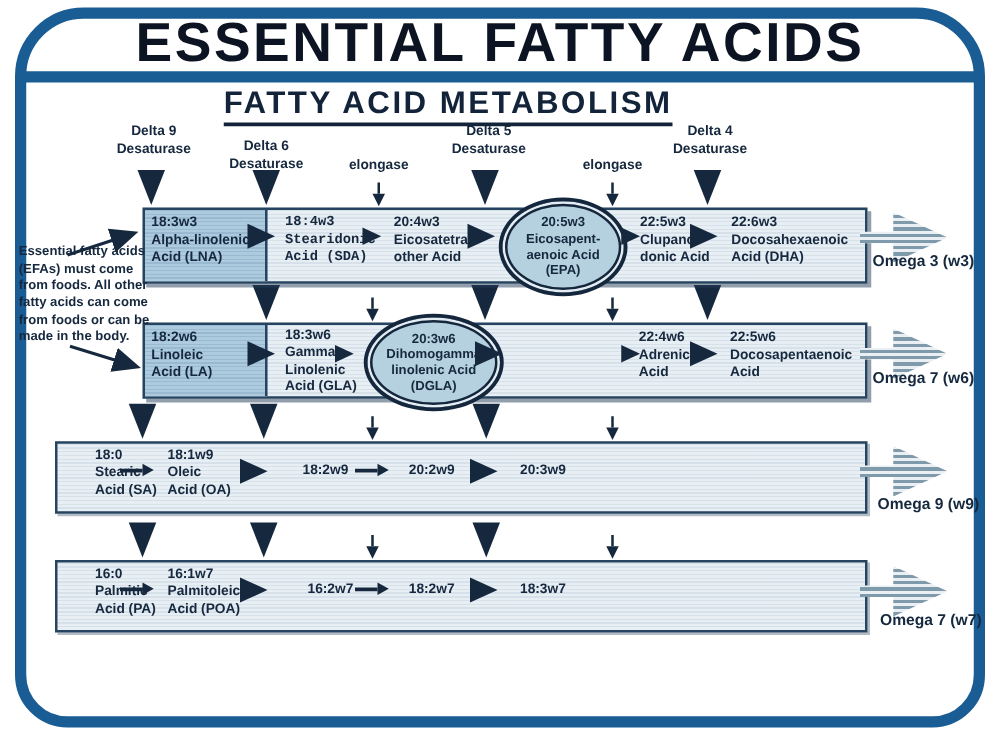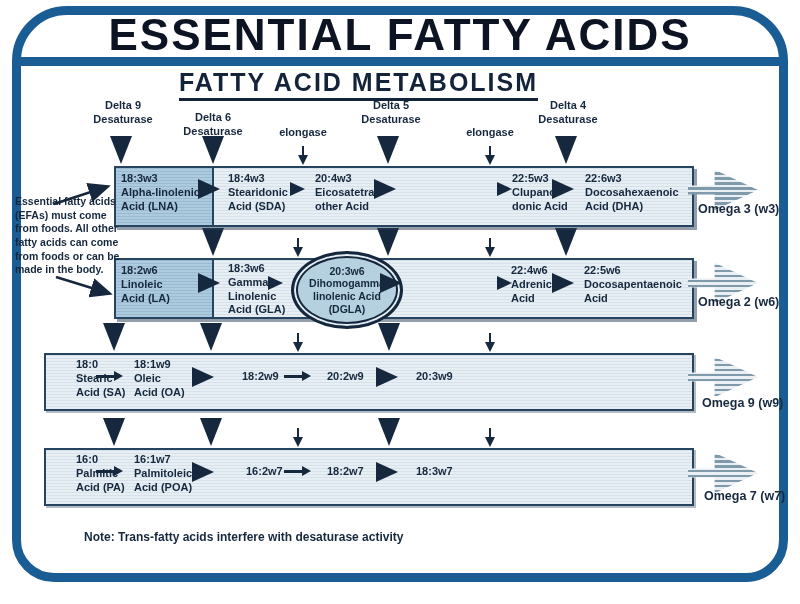--- a/index.html
+++ b/index.html
@@ -96,26 +96,30 @@
   <div class="sar" style="left:292px;top:428px;"></div>
   <div class="cone" style="left:378px;top:418px;"></div>
   <div class="sar" style="left:484px;top:428px;"></div>
 
   <div class="row" style="left:114px;top:166px;width:576px;height:57px;">
     <div class="shade"></div>
   </div>
   <div class="cell" style="left:121px;top:172px;">18:3w3
 Alpha-linolenic
 Acid (LNA)</div>
-  <div class="cell" style="left:228px;top:172px;">18:4w3
+  <div class="cell" style="left:228px;top:172px;font-family:Liberation Mono, monospace;">18:4w3
 Stearidonic
 Acid (SDA)</div>
   <div class="cell" style="left:315px;top:172px;">20:4w3
 Eicosatetra
 other Acid</div>
+  <div class="oval" style="left:399px;top:158px;width:97px;height:73px;">20:5w3
+Eicosapent-
+aenoic Acid
+(EPA)</div>
   <div class="cell" style="left:512px;top:172px;">22:5w3
 Clupano-
 donic Acid</div>
   <div class="cell" style="left:585px;top:172px;">22:6w3
 Docosahexaenoic
 Acid (DHA)</div>
   <div class="trib" style="left:198px;top:179px;"></div>
   <div class="trim" style="left:290px;top:182px;"></div>
   <div class="trib" style="left:374px;top:179px;"></div>
   <div class="trim" style="left:497px;top:182px;"></div>
@@ -142,21 +146,21 @@
 Acid</div>
   <div class="cell" style="left:584px;top:264px;">22:5w6
 Docosapentaenoic
 Acid</div>
   <div class="trib" style="left:198px;top:273px;"></div>
   <div class="trim" style="left:268px;top:276px;"></div>
   <div class="trib" style="left:380px;top:273px;"></div>
   <div class="trim" style="left:497px;top:276px;"></div>
   <div class="trib" style="left:552px;top:273px;"></div>
   <div class="xarr" style="top:260px;"></div>
-  <div class="olabel" style="left:698px;top:295px;">Omega 2 (w6)</div>
+  <div class="olabel" style="left:698px;top:295px;">Omega 7 (w6)</div>
 
   <div class="row" style="left:44px;top:353px;width:646px;height:54px;box-shadow:2px 2px 0 rgba(38,62,88,0.35);"></div>
   <div class="cell" style="left:76px;top:358px;">18:0
 Stearic
 Acid (SA)</div>
   <div class="cell" style="left:134px;top:358px;">18:1w9
 Oleic
 Acid (OA)</div>
   <div class="cell" style="left:242px;top:370px;">18:2w9</div>
   <div class="cell" style="left:327px;top:370px;">20:2w9</div>
@@ -194,15 +198,14 @@
   <svg class="svgov">
     <defs>
       <marker id="ah" markerWidth="9" markerHeight="8" refX="7" refY="4" orient="auto">
         <path d="M0,0 L9,4 L0,8 Z" fill="#16283e"></path>
       </marker>
     </defs>
     <line x1="54" y1="204" x2="106" y2="187" stroke="#16283e" stroke-width="2.5" marker-end="url(#ah)"></line>
     <line x1="56" y1="277" x2="108" y2="293" stroke="#16283e" stroke-width="2.5" marker-end="url(#ah)"></line>
   </svg>
 
-  <div class="bnote">Note: Trans-fatty acids interfere with desaturase activity</div>
 
 </div>
 
 </body></html>

